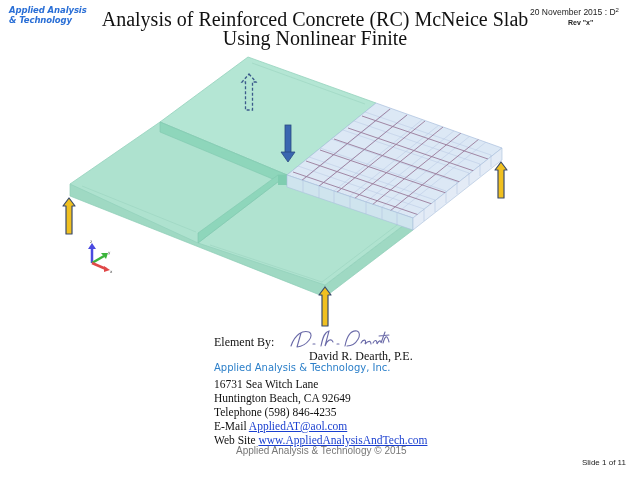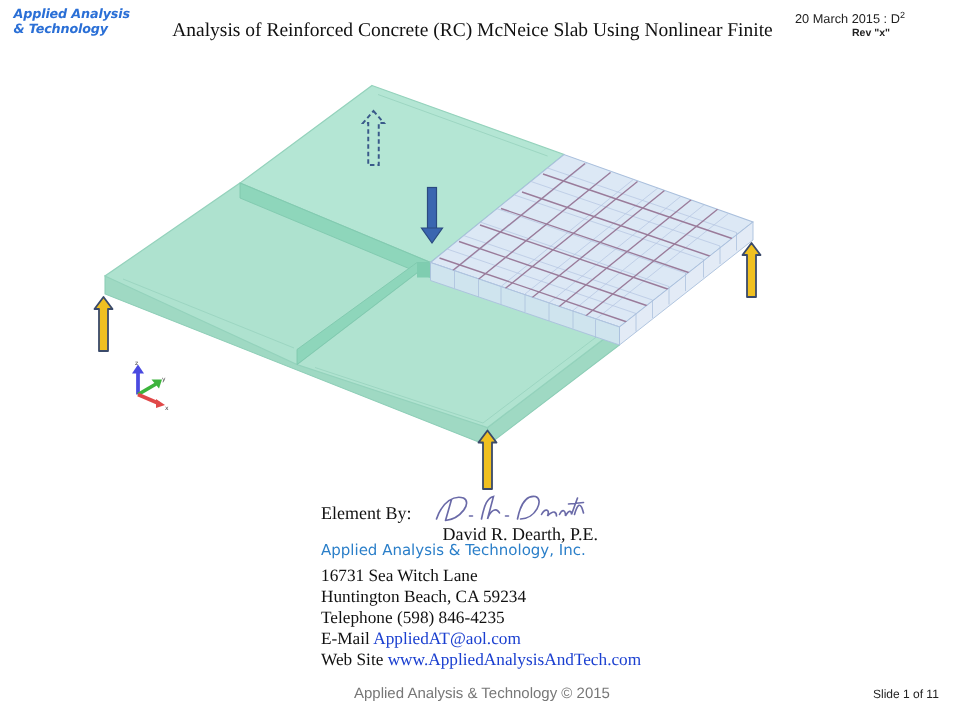--- a/index.html
+++ b/index.html
@@ -1,44 +1,44 @@
 <!DOCTYPE html>
 <html><head>
 <meta charset="utf-8">
 <style>
   html, body { margin:0; padding:0; background:#ffffff; }
   body { width:640px; height:480px; position:relative; overflow:hidden; font-family:"Liberation Serif", serif; }
   .logo { position:absolute; left:9px; top:5px; font-family:"DejaVu Sans", sans-serif; font-size:8.5px; line-height:10px; color:#2a6fd6; font-weight:bold; letter-spacing:-0.1px;font-style:italic; }
-  .title { position:absolute; left:80px; top:10px; width:470px; text-align:center; font-family:"Liberation Serif", serif; font-size:13px; line-height:19px; color:#111; }
+  .title { position:absolute; left:80px; top:10px; width:470px; text-align:center; font-family:"Liberation Serif", serif; font-size:20px; line-height:19px; color:#111; }
   .date { position:absolute; left:530px; top:7px; font-family:"Liberation Sans", sans-serif; font-size:8.5px; color:#222; white-space:nowrap; }
   .date sup { font-size:6px; vertical-align:3px; }
   .rev { position:absolute; left:568px; top:19px; font-family:"Liberation Sans", sans-serif; font-size:7px; font-weight:bold; color:#222; }
   .figure { position:absolute; left:0; top:0; width:640px; height:330px; }
   .prepared { position:absolute; left:214px; top:335px; font-size:12px; color:#111; }
   .signature { position:absolute; left:285px; top:326px; }
-  .author { position:absolute; left:295px; top:349px; font-size:12px; color:#111; }
+  .author { position:absolute; left:309px; top:349px; font-size:12px; color:#111; }
   .company { position:absolute; left:214px; top:362px; font-family:"DejaVu Sans", sans-serif; font-size:10px; color:#2b7fc9; }
   .addr { position:absolute; left:214px; font-size:11.5px; color:#111; line-height:14px; }
-  .addr a { color:#1a3fd0; }
-  .footer { position:absolute; left:236px; top:457px; font-family:"Liberation Sans", sans-serif; font-size:10px; color:#777; }
+  .addr a { color:#1a3fd0; text-decoration:underline; }
+  .footer { position:absolute; left:236px; top:445px; font-family:"Liberation Sans", sans-serif; font-size:10px; color:#777; }
   .slide-no { position:absolute; left:582px; top:458px; font-family:"Liberation Sans", sans-serif; font-size:8px; font-weight:normal; color:#222; }
 </style>
 </head>
 <body>
 
 <div class="logo">
   <div>Applied Analysis</div>
   <div>&amp; Technology</div>
 </div>
 
 <div class="title">
   <div>Analysis of Reinforced Concrete (RC) McNeice Slab Using Nonlinear Finite</div>
 </div>
 
-<div class="date"><span>20 March 2015 : D</span><sup>2</sup></div>
+<div class="date"><span>20 November 2015 : D</span><sup>2</sup></div>
 <div class="rev">Rev "x"</div>
 
 <svg class="figure" viewBox="0 0 640 330" width="640" height="330" xmlns="http://www.w3.org/2000/svg">
   <defs>
     <clipPath id="meshClip">
       <polygon points="287,175 376,103 502,148 413,218"></polygon>
     </clipPath>
   </defs>
 
   <g>
@@ -155,19 +155,19 @@
 </svg>
 
 <div class="prepared">Element By:</div>
 <svg class="signature" width="110" height="26" viewBox="0 0 110 26" xmlns="http://www.w3.org/2000/svg">
   <path d="M6,20 C10,8 18,4 24,6 C30,9 22,20 12,21 M16,7 L12,21 M28,18 L30,18 M36,20 C38,10 40,6 44,5 L40,20 C42,14 46,12 48,16 M52,18 L54,18 M60,20 C62,10 66,4 72,5 C78,7 72,20 62,20 M76,17 C78,13 82,13 80,18 C84,14 86,15 86,18 M88,17 C90,13 92,14 92,18 C94,14 96,14 96,17 L100,6 M94,10 L104,9 M98,17 C100,10 102,8 104,16" fill="none" stroke="#6a6aa8" stroke-width="1.1" stroke-linecap="round"></path>
 </svg>
 <div class="author">David R. Dearth, P.E.</div>
 
 <div class="company">Applied Analysis &amp; Technology, Inc.</div>
 <div class="addr" style="top:377px;">16731 Sea Witch Lane</div>
-<div class="addr" style="top:391px;">Huntington Beach, CA 59234</div>
+<div class="addr" style="top:391px;">Huntington Beach, CA 92649</div>
 <div class="addr" style="top:405px;">Telephone (598) 846-4235</div>
 <div class="addr" style="top:419px;"><span>E-Mail </span><a>AppliedAT@aol.com</a></div>
 <div class="addr" style="top:433px;text-align:right;"><span>Web Site </span><a>www.AppliedAnalysisAndTech.com</a></div>
 
 <div class="footer">Applied Analysis &amp; Technology © 2015</div>
 <div class="slide-no">Slide 1 of 11</div>
 
 </body></html>

